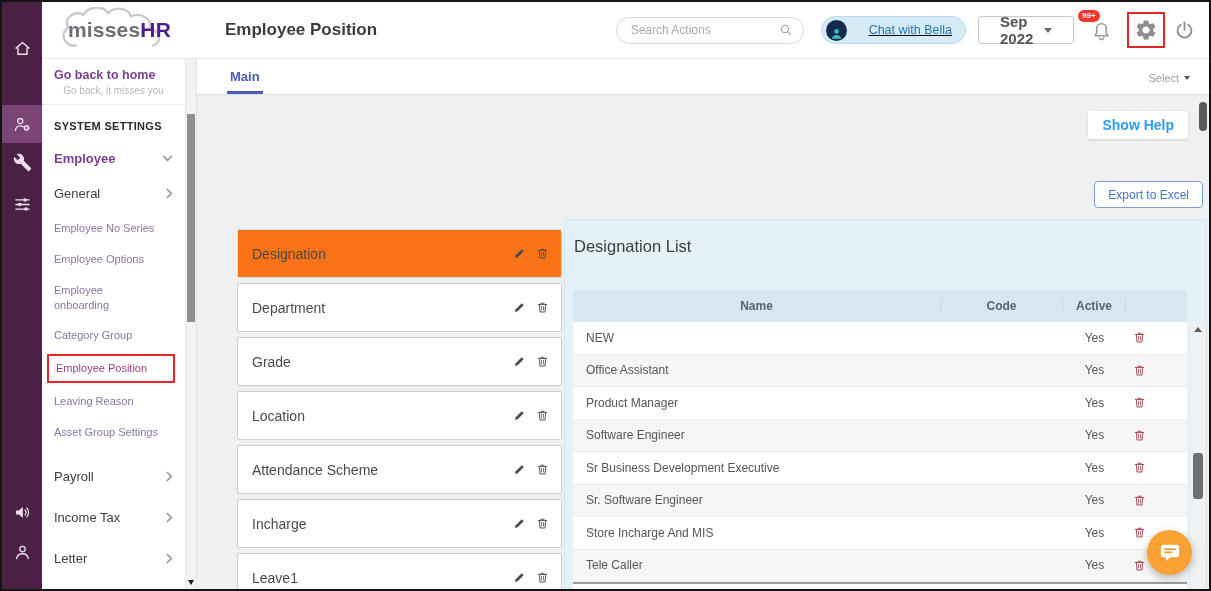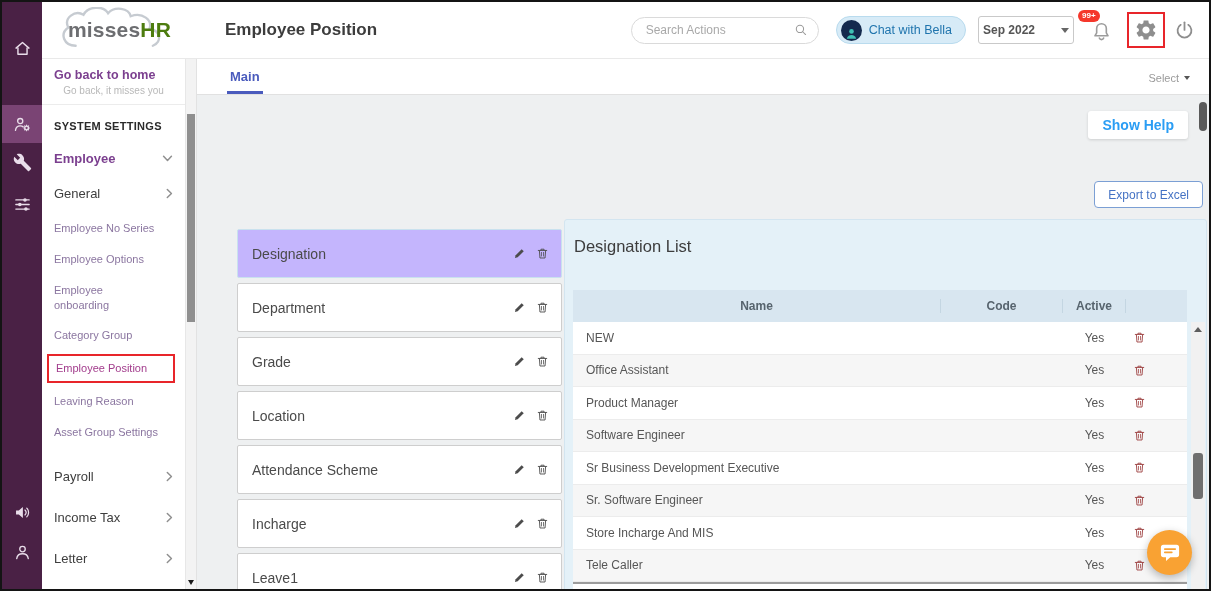--- a/index.html
+++ b/index.html
@@ -13,32 +13,32 @@
   .ric.active { background:#7a4474; }
   .r1{top:27px} .r2{top:103px} .r3{top:141px} .r4{top:183px} .r5{top:491px} .r6{top:531px}
 
   
   .maincol { flex:1; display:flex; flex-direction:column; min-width:0; }
   .topbar { height:57px; flex:none; background:#fff; border-bottom:1px solid #e9e9e9; display:flex; align-items:center; position:relative; z-index:5; }
   .logo { width:155px; flex:none; height:100%; position:relative; display:flex; align-items:center; justify-content:center; cursor:pointer; }
   .logo-cloud { position:absolute; left:13px; top:5px; width:118px; height:46px; color:#c6cbd1; }
   .logo-text { position:relative; font-size:21px; font-weight:700; letter-spacing:.2px; }
   .logo-grey { color:#6d6e71; }
-  .logo-hr { color:#4d7c0f; }
+  .logo-hr { color:#4c1d95; }
   .page-title { margin-left:28px; font-size:17px; font-weight:700; color:#3c3c3c; }
   .topright { margin-left:auto; display:flex; align-items:center; padding-right:12px; }
   .search-pill { width:188px; height:27px; border:1px solid #dadada; border-radius:14px; display:flex; align-items:center; padding:0 10px 0 14px; margin-right:17px; background:#fff; }
   .search-pill input { border:0; outline:0; flex:1; min-width:0; font-size:12px; color:#555; font-family:inherit; background:transparent; }
   .search-pill input::placeholder { color:#a9a9a9; }
   .search-pill .ic { width:14px; height:14px; color:#9a9a9a; flex:none; cursor:pointer; }
-  .chat-pill { height:28px; border-radius:15px; background:#d7ebf7; border:1px solid #b9dbee; display:flex; align-items:center; gap:7px; padding:0 13px 0 4px; margin-right:12px; cursor:pointer; }
+  .chat-pill { height:28px; border-radius:15px; background:#d7ebf7; border:1px solid #b9dbee; display:flex; align-items:center; gap:22px; padding:0 13px 0 4px; margin-right:12px; cursor:pointer;text-decoration:underline; }
   .chat-avatar { width:21px; height:21px; border-radius:50%; background:#142a4e; display:flex; align-items:flex-end; justify-content:center; color:#3fc0b4; overflow:hidden; }
   .chat-avatar svg { width:15px; height:15px; }
   .chat-label { font-size:12.5px; color:#1f74ad; }
-  .period { width:96px; height:28px; border:1px solid #c9c9c9; border-radius:3px; display:flex; align-items:center; justify-content:space-between; padding:0 4px; font-size:12px; font-weight:700; color:#555; margin-right:16px; cursor:pointer; background:#fff; }
+  .period { width:96px; height:28px; border:1px solid #c9c9c9; border-radius:3px; display:flex; align-items:center; justify-content:space-between; padding:0 21px; font-size:15px; font-weight:700; color:#555; margin-right:16px; cursor:pointer; background:#fff; }
   .caret { width:0; height:0; border-left:4px solid transparent; border-right:4px solid transparent; border-top:5px solid #666; }
   .bellwrap { position:relative; margin-right:14px; cursor:pointer; color:#9c9c9c; display:flex; }
   .bellwrap > svg { width:23px; height:23px; }
   .badge { position:absolute; top:-9px; left:-12px; background:#f5372b; color:#fff; font-size:8px; font-weight:700; padding:2px 4px; border-radius:8px; line-height:1; }
   .annot-gear { border:2px solid #e8252a; padding:4px 5px; display:flex; align-items:center; justify-content:center; margin-right:9px; }
   .gearbtn { color:#8e8e8e; cursor:pointer; display:flex; }
   .gearbtn svg { width:24px; height:24px; }
   .powerbtn { color:#8e8e8e; cursor:pointer; display:flex; margin-right:2px; }
   .powerbtn svg { width:21px; height:21px; }
 
@@ -70,21 +70,21 @@
   .tab { margin-left:30px; padding:0 3px 7px; font-size:13px; font-weight:700; color:#4a5bbd; border-bottom:3px solid #4a5bbd; cursor:pointer; }
   .selectdd { margin-left:auto; margin-right:19px; padding-bottom:10px; display:flex; align-items:center; gap:5px; font-size:11px; color:#9a9a9a; cursor:pointer; }
   .selectdd .caret { border-left-width:3.5px; border-right-width:3.5px; border-top:4.5px solid #555; }
   .canvas { flex:1; position:relative; overflow:hidden; }
   .showhelp { position:absolute; top:16px; right:21px; height:28px; padding:0 14px; background:#fff; border:0; border-radius:3px; color:#2a9df4; font-size:14px; font-weight:700; font-family:inherit; cursor:pointer; box-shadow:0 1px 3px rgba(0,0,0,.14); }
   .export { position:absolute; top:86px; right:6px; height:27px; padding:0 13px; background:#fff; border:1px solid #7b9fd4; border-radius:4px; color:#4472c4; font-size:12px; font-family:inherit; cursor:pointer; }
   .page-thumb { position:absolute; top:7px; right:2px; width:8px; height:29px; background:#5a5a5a; border-radius:4px; z-index:8; cursor:pointer; }
 
   .cards { position:absolute; left:40px; top:134px; width:325px; }
   .card { height:49px; margin-bottom:5px; background:#fff; border:1px solid #cecece; border-radius:2px; display:flex; align-items:center; padding:0 12px 0 14px; cursor:pointer; }
-  .card.sel { background:#c4b5fd; border-color:#c9e1ee; }
+  .card.sel { background:#f97316; border-color:#c9e1ee; }
   .card-label { flex:1; font-size:14px; color:#4a4a4a; }
   .card-acts { display:flex; align-items:center; gap:10px; color:#4c4c4c; }
   .card-acts svg { width:13px; height:13px; cursor:pointer; }
 
   .panel { position:absolute; left:367px; top:124px; width:643px; bottom:-6px; background:#e4f1f8; border:1px solid #d3e5f0; border-radius:3px; }
   .panel-title { position:absolute; left:9px; top:17px; font-size:16.5px; color:#3d3d3d; }
   .twrap { position:absolute; left:8px; top:70px; right:19px; bottom:0; background:#fff; }
   .thead { height:32px; display:flex; align-items:center; background:#d8e6f0; font-size:12px; font-weight:700; color:#57646e; }
   .th { text-align:center; border-right:1px solid #c4d6e2; }
   .th-name { flex:1; }

